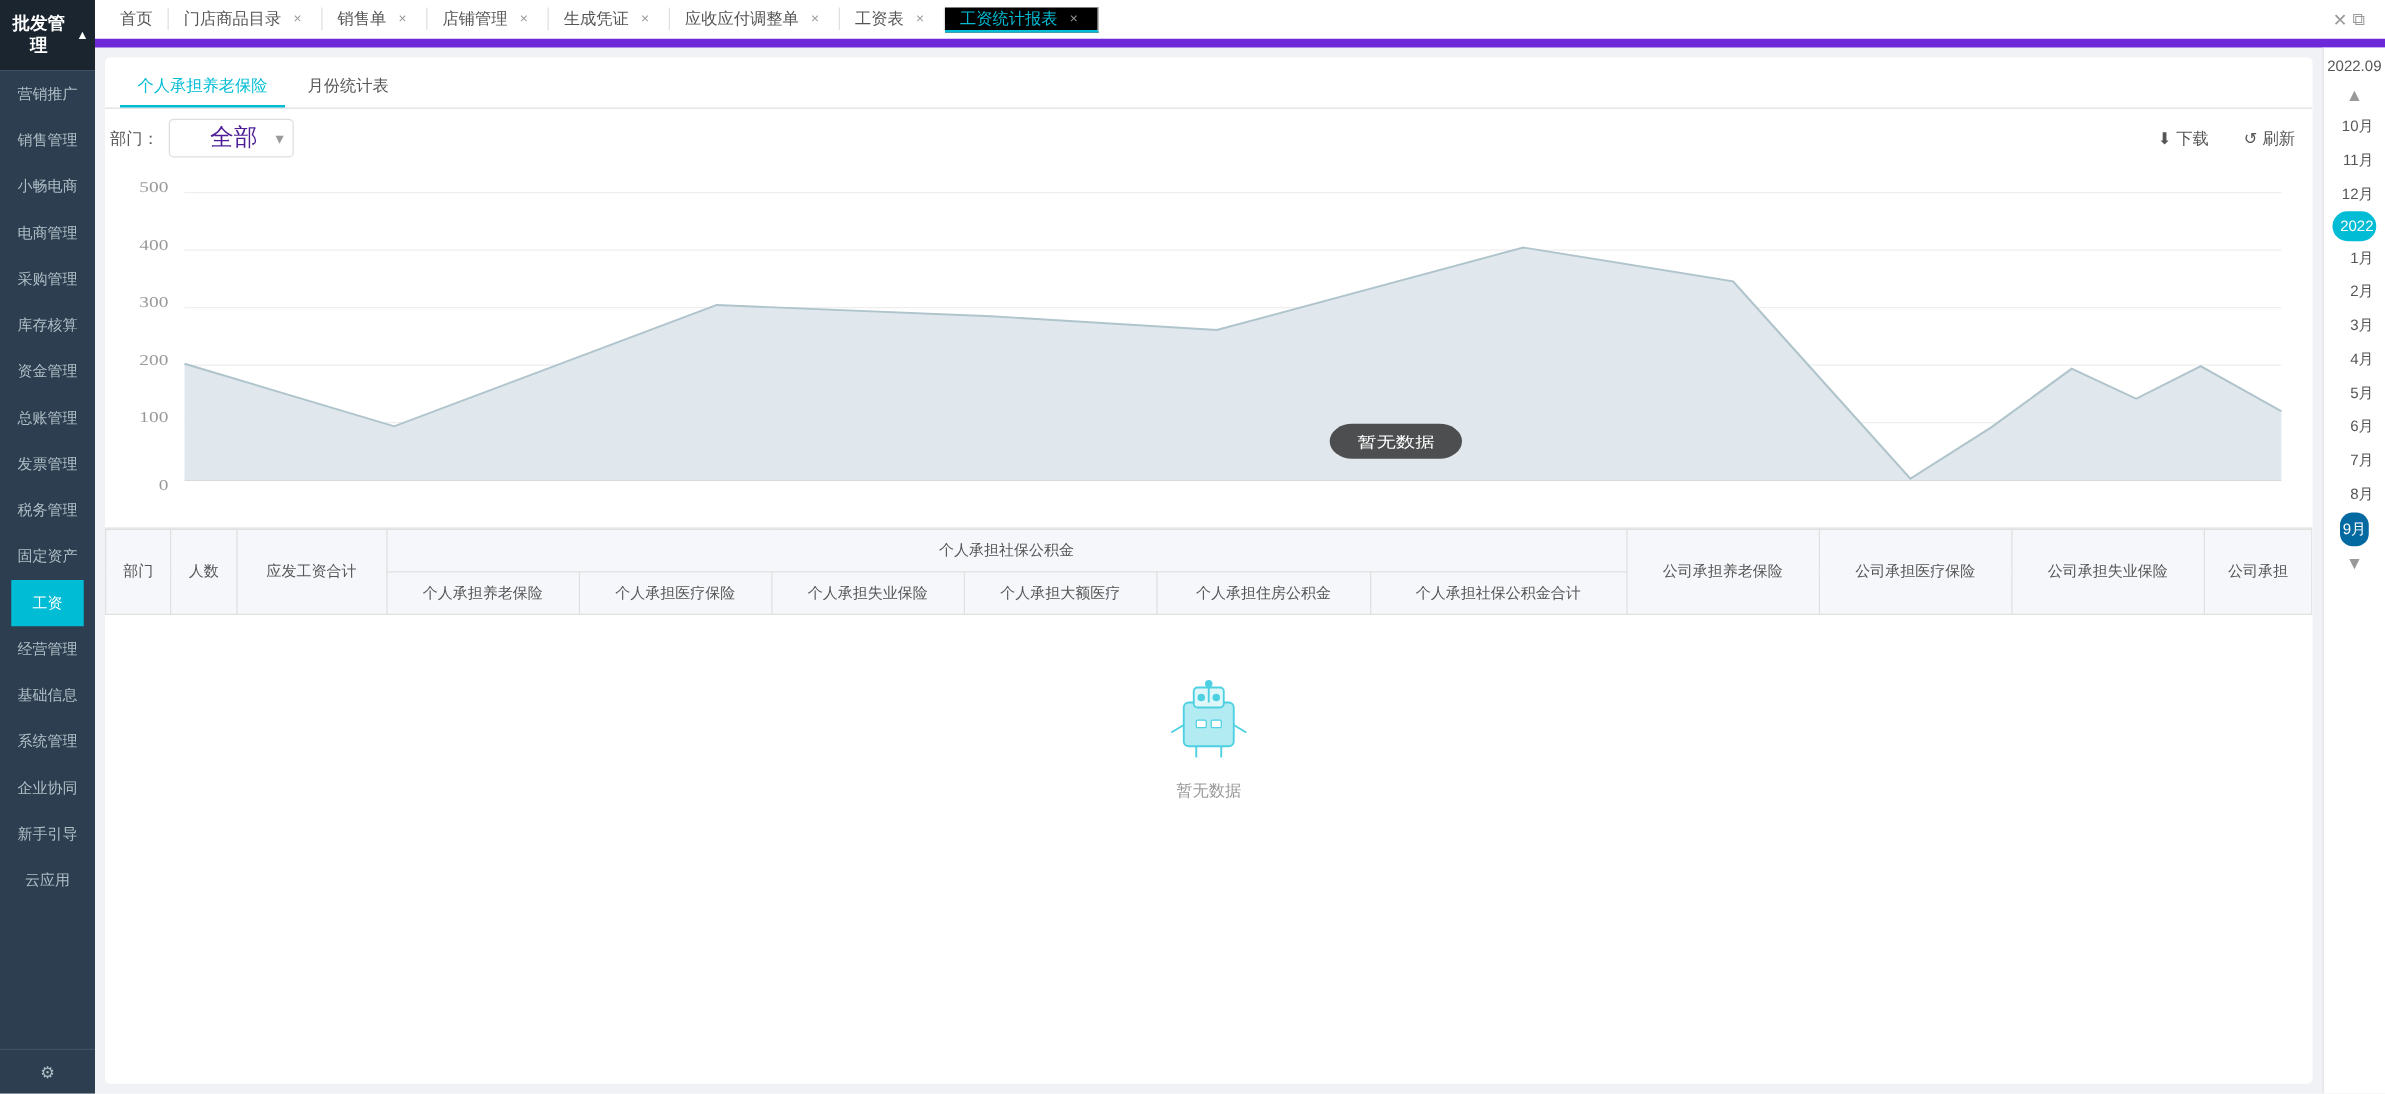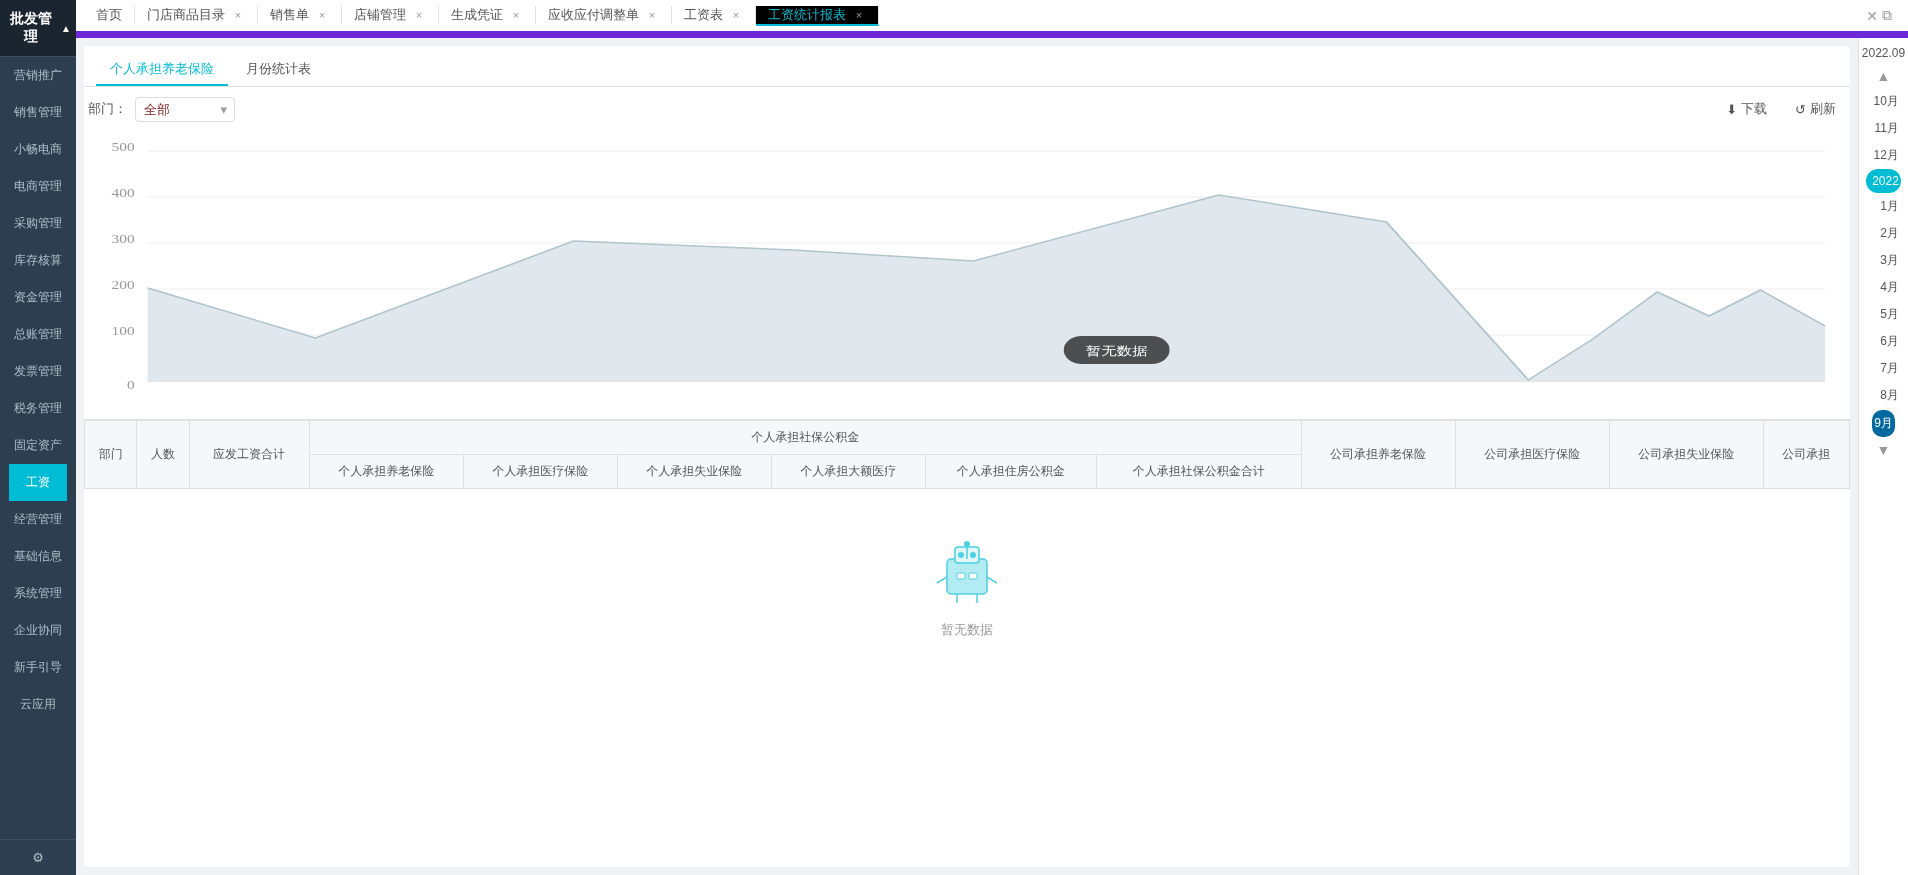--- a/index.html
+++ b/index.html
@@ -149,27 +149,28 @@
     #toolbar .filter-section {
       display: flex;
       align-items: center;
       gap: 8px;
     }
     #toolbar .filter-label { font-size: 13px; color: #555; }
     #toolbar .select-box {
       border: 1px solid #ddd;
       border-radius: 4px;
       padding: 4px 28px 4px 8px;
-      font-size: 13px;
-      color: #7f1d1d;
+      font-size: 19px;
+      color: #4c1d95;
       background: #fff;
       appearance: none;
       cursor: pointer;
       position: relative;
       min-width: 100px;
+      text-align: right;
     }
     .select-wrapper {
       position: relative;
       display: inline-block;
     }
     .select-wrapper::after {
       content: "▾";
       position: absolute;
       right: 8px;
       top: 50%;

